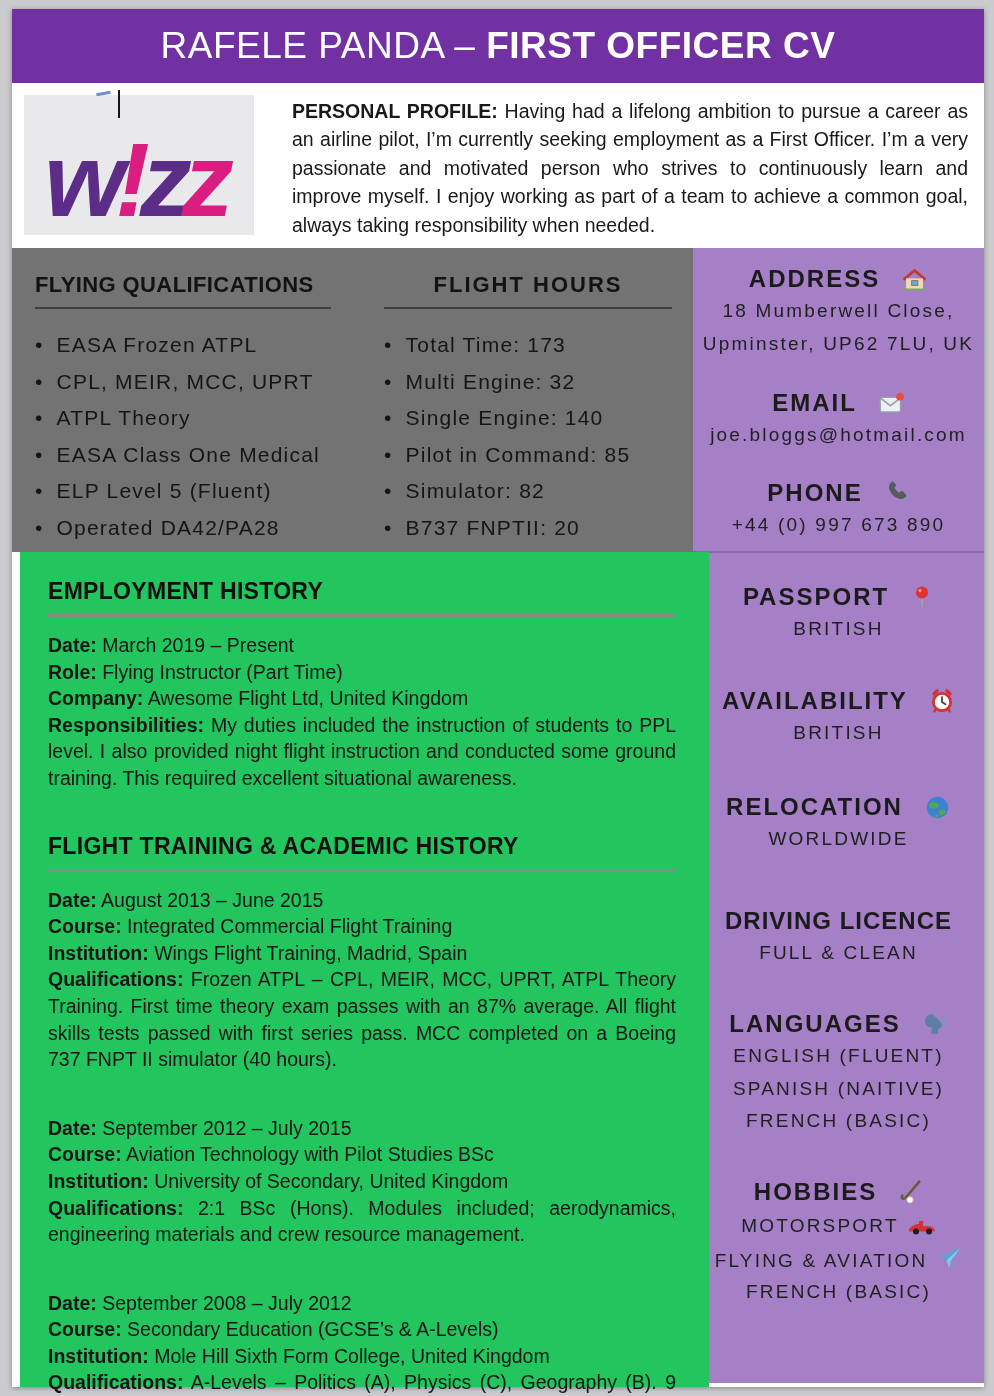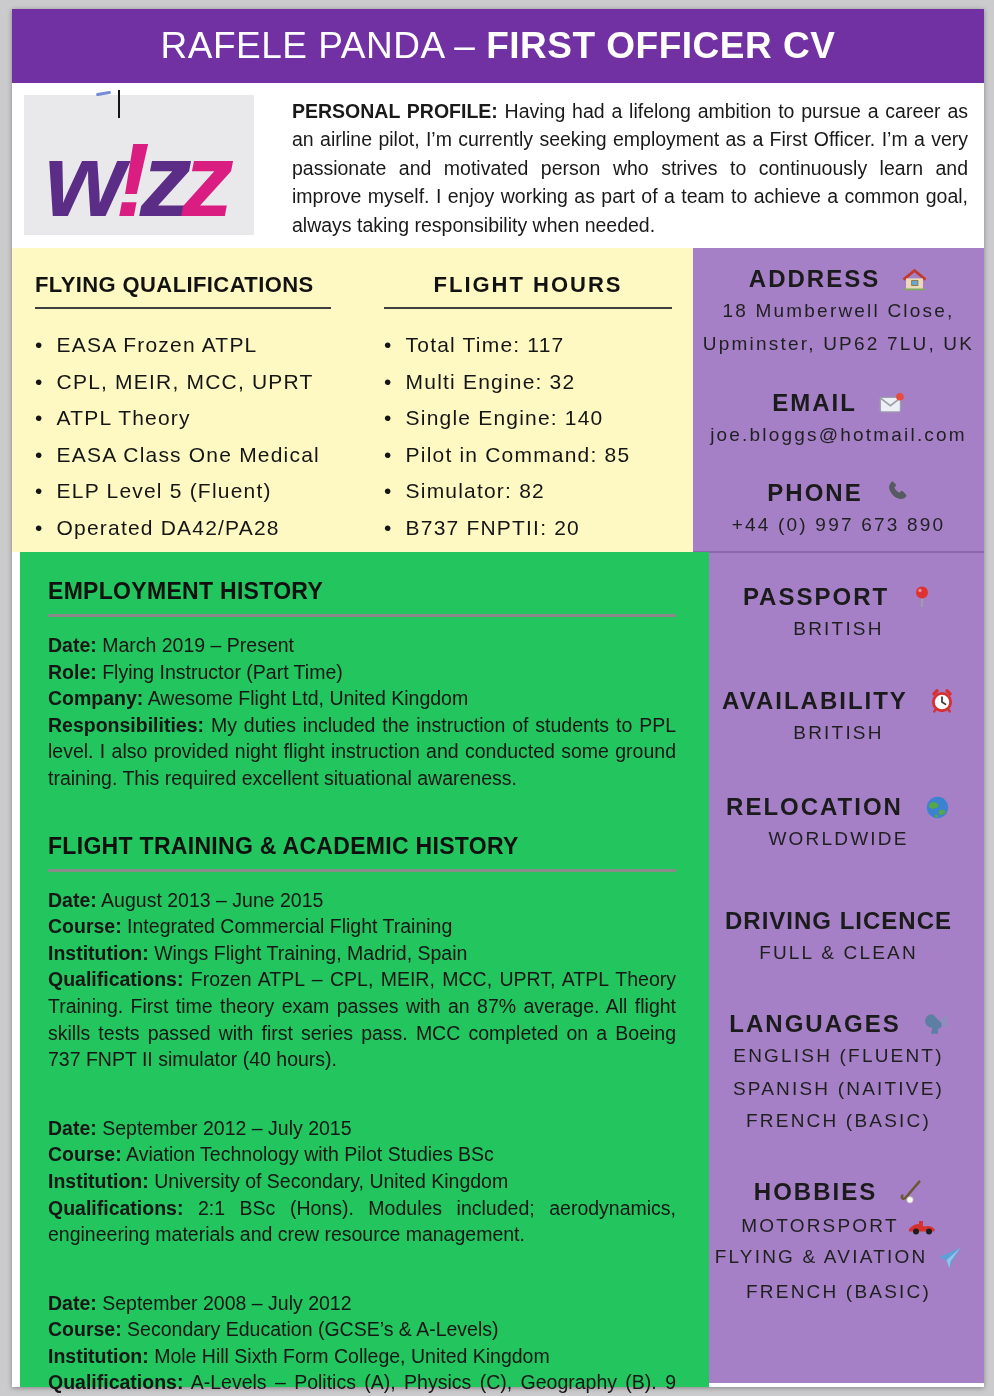--- a/index.html
+++ b/index.html
@@ -24,21 +24,21 @@
   .lg-purple{color:#5b2d87}
   .lg-pink{color:#d91d81}
   .cursor{left:118px;top:90px;width:2px;height:28px;background:#151515}
   .ink{left:96px;top:92px;width:15px;height:3px;background:#4667c8;border-radius:2px;
         transform:rotate(-10deg);opacity:.75}
   
   .profile{left:292px;top:97px;width:676px;font-size:19.5px;line-height:28.4px;
         text-align:justify;color:#191919}
   .profile b{font-weight:700}
   
-  .quali-panel{left:12px;top:248px;width:681px;height:304px;background:#fef9c3}
+  .quali-panel{left:12px;top:248px;width:681px;height:304px;background:#737373}
   .q-col{position:absolute;top:24px}
   .q-left{left:23px;width:296px}
   .q-right{left:372px;width:288px}
   .q-head{font-size:22px;font-weight:700;color:#121212;letter-spacing:.4px;
         border-bottom:2px solid #3f3f3f;padding-bottom:9px}
   .q-right .q-head{text-align:center;letter-spacing:2px}
   .q-list{list-style:none;margin:18px 0 0;padding:0}
   .q-list li{font-size:21px;letter-spacing:1.2px;color:#151515;line-height:36.5px;
         white-space:nowrap}
   .q-list li::before{content:"•";margin-right:13px;font-size:21px}
@@ -55,21 +55,21 @@
   .sb-lines .sb-val{margin-top:4px;line-height:28.5px}
   .sec-address{padding-top:17px}
   .sec-email{margin-top:31px}
   .sec-phone{margin-top:33px}
   .sec-passport{margin-top:47px}
   .sec-availability{margin-top:47px}
   .sec-relocation{margin-top:49px}
   .sec-driving{margin-top:57px}
   .sec-languages{margin-top:46px}
   .sec-hobbies{margin-top:42px}
-  .hobby{display:flex;justify-content:center;align-items:flex-start;gap:9px;
+  .hobby{display:flex;justify-content:center;align-items:flex-end;gap:9px;
         font-size:19px;letter-spacing:2.2px;margin-top:9px;color:#1f1f1f}
   .icon{flex:0 0 auto;display:inline-block}
   
   .main{left:20px;top:552px;width:689px;height:835px;background:#22c55e}
   .m-inner{padding:26px 33px 0 28px;color:#161616}
   .m-head{font-size:23px;font-weight:700;letter-spacing:.3px;color:#101010;margin:0}
   .m-head2{margin-top:41px}
   .m-rule{height:3px;background:#8a8a8a;margin-top:9px}
   .m-entry{margin-top:15px;font-size:19.5px;line-height:26.6px}
   .m-entry.gap{margin-top:42px}
@@ -103,21 +103,21 @@
         <li>ATPL Theory</li>
         <li>EASA Class One Medical</li>
         <li>ELP Level 5 (Fluent)</li>
         <li>Operated DA42/PA28</li>
       </ul>
   </div>
   <div class="q-col q-right">
     <div class="q-head">FLIGHT HOURS</div>
     <ul class="q-list">
 
-    <li>Total Time: 117</li>
+    <li>Total Time: 173</li>
         <li>Multi Engine: 32</li>
         <li>Single Engine: 140</li>
         <li>Pilot in Command: 85</li>
         <li>Simulator: 82</li>
         <li>B737 FNPTII: 20</li>
       </ul>
   </div>
 </div>
 
 <div class="abs sidebar">

